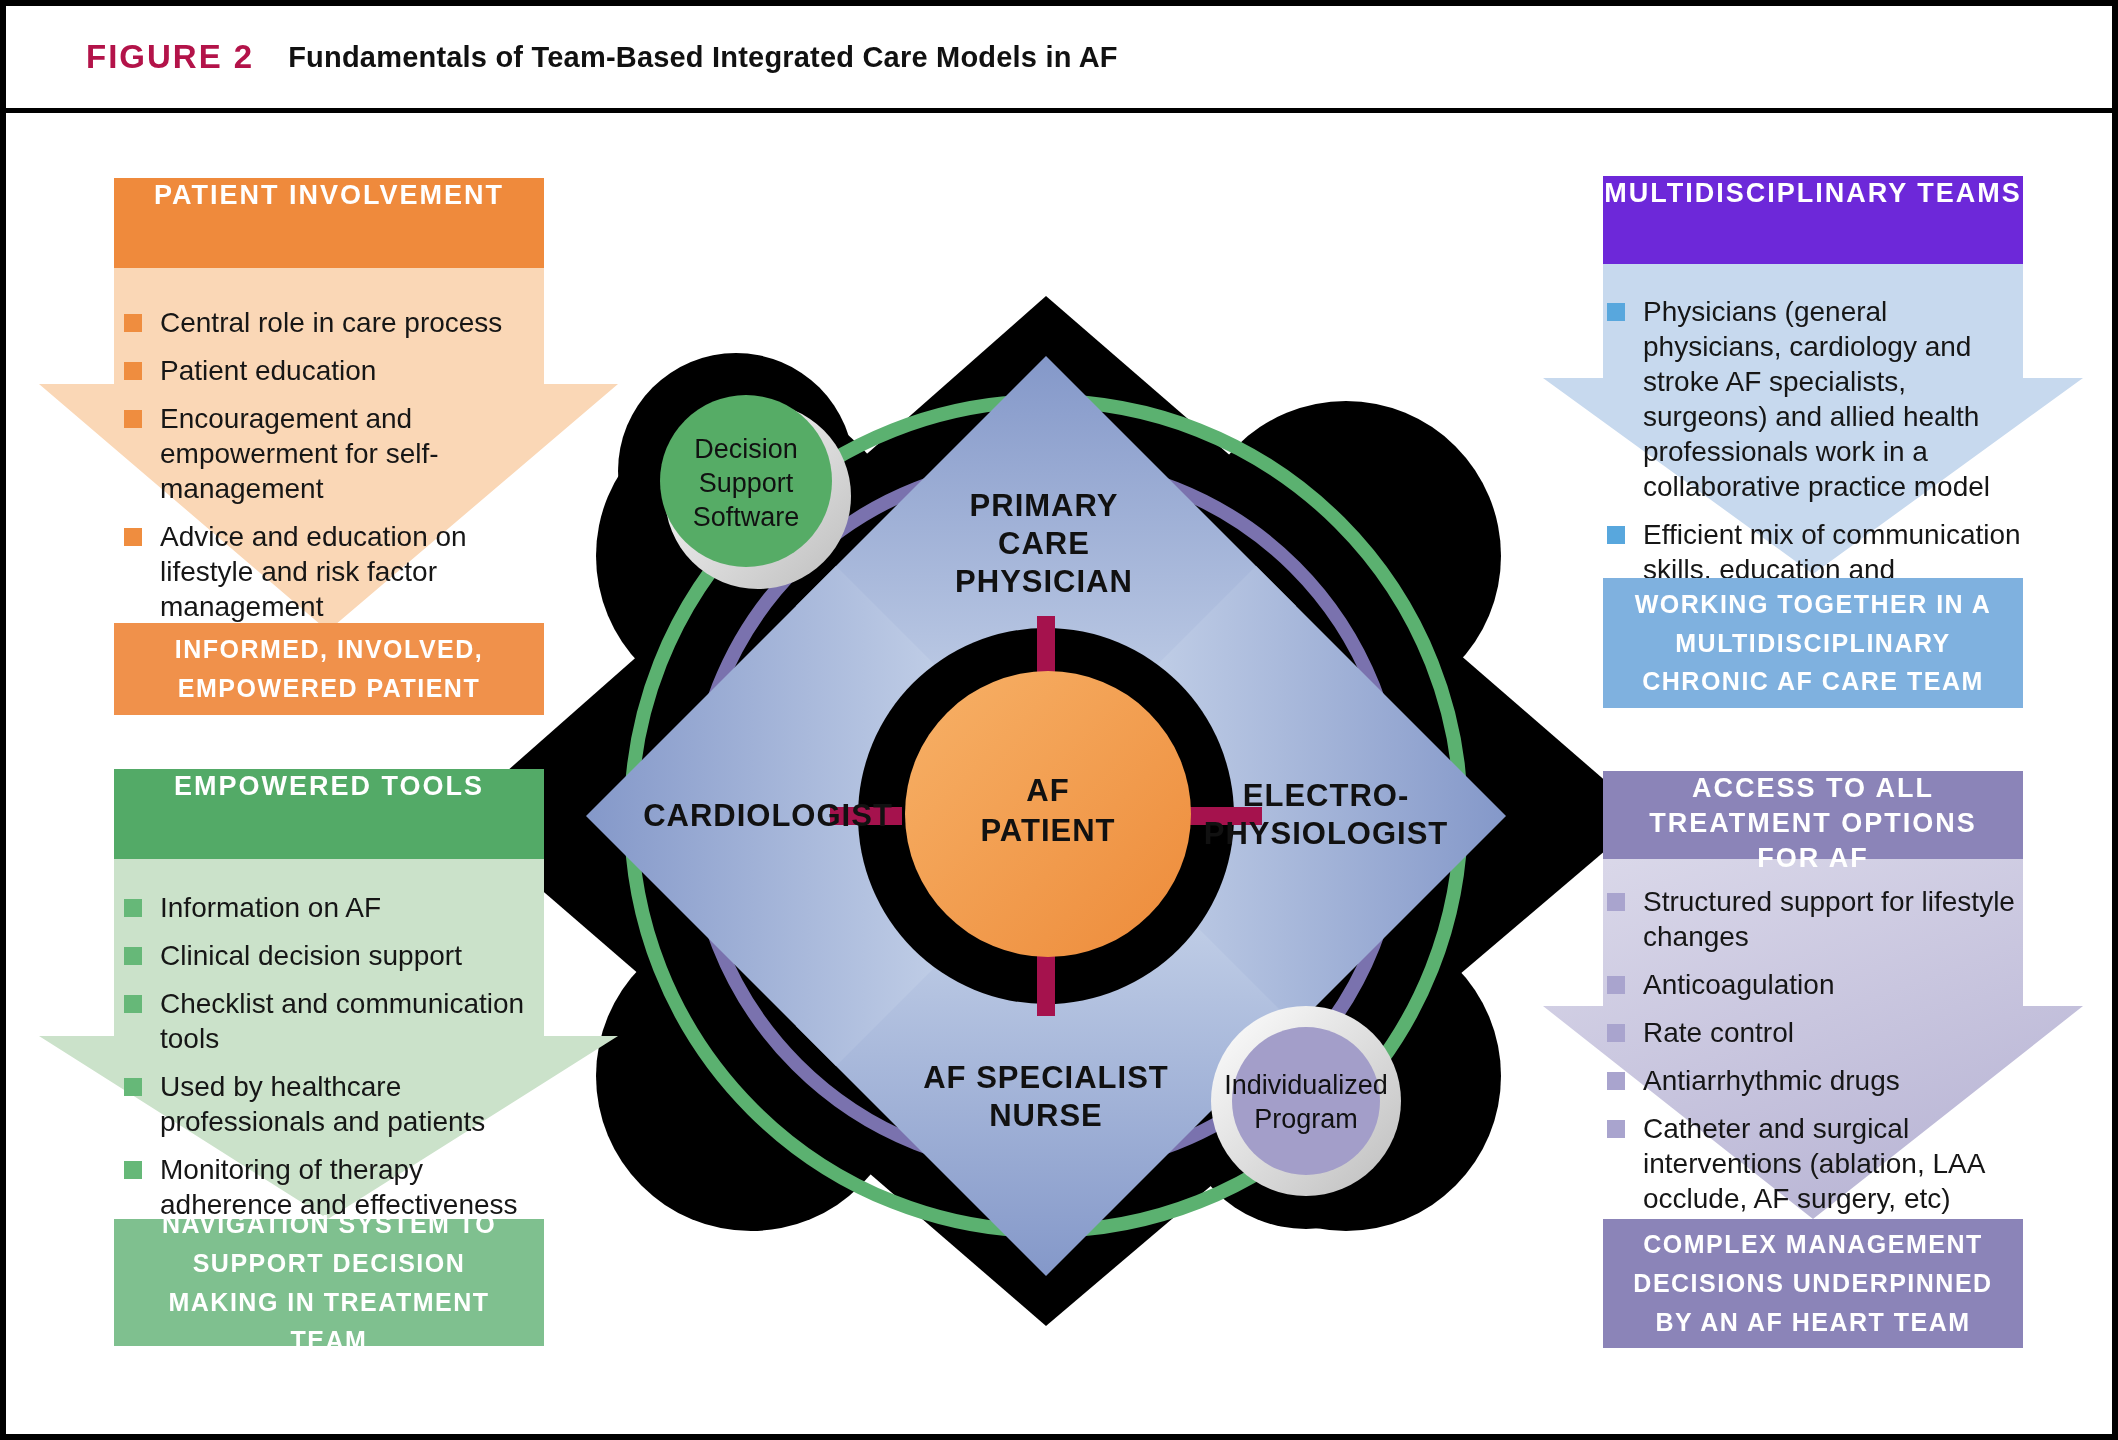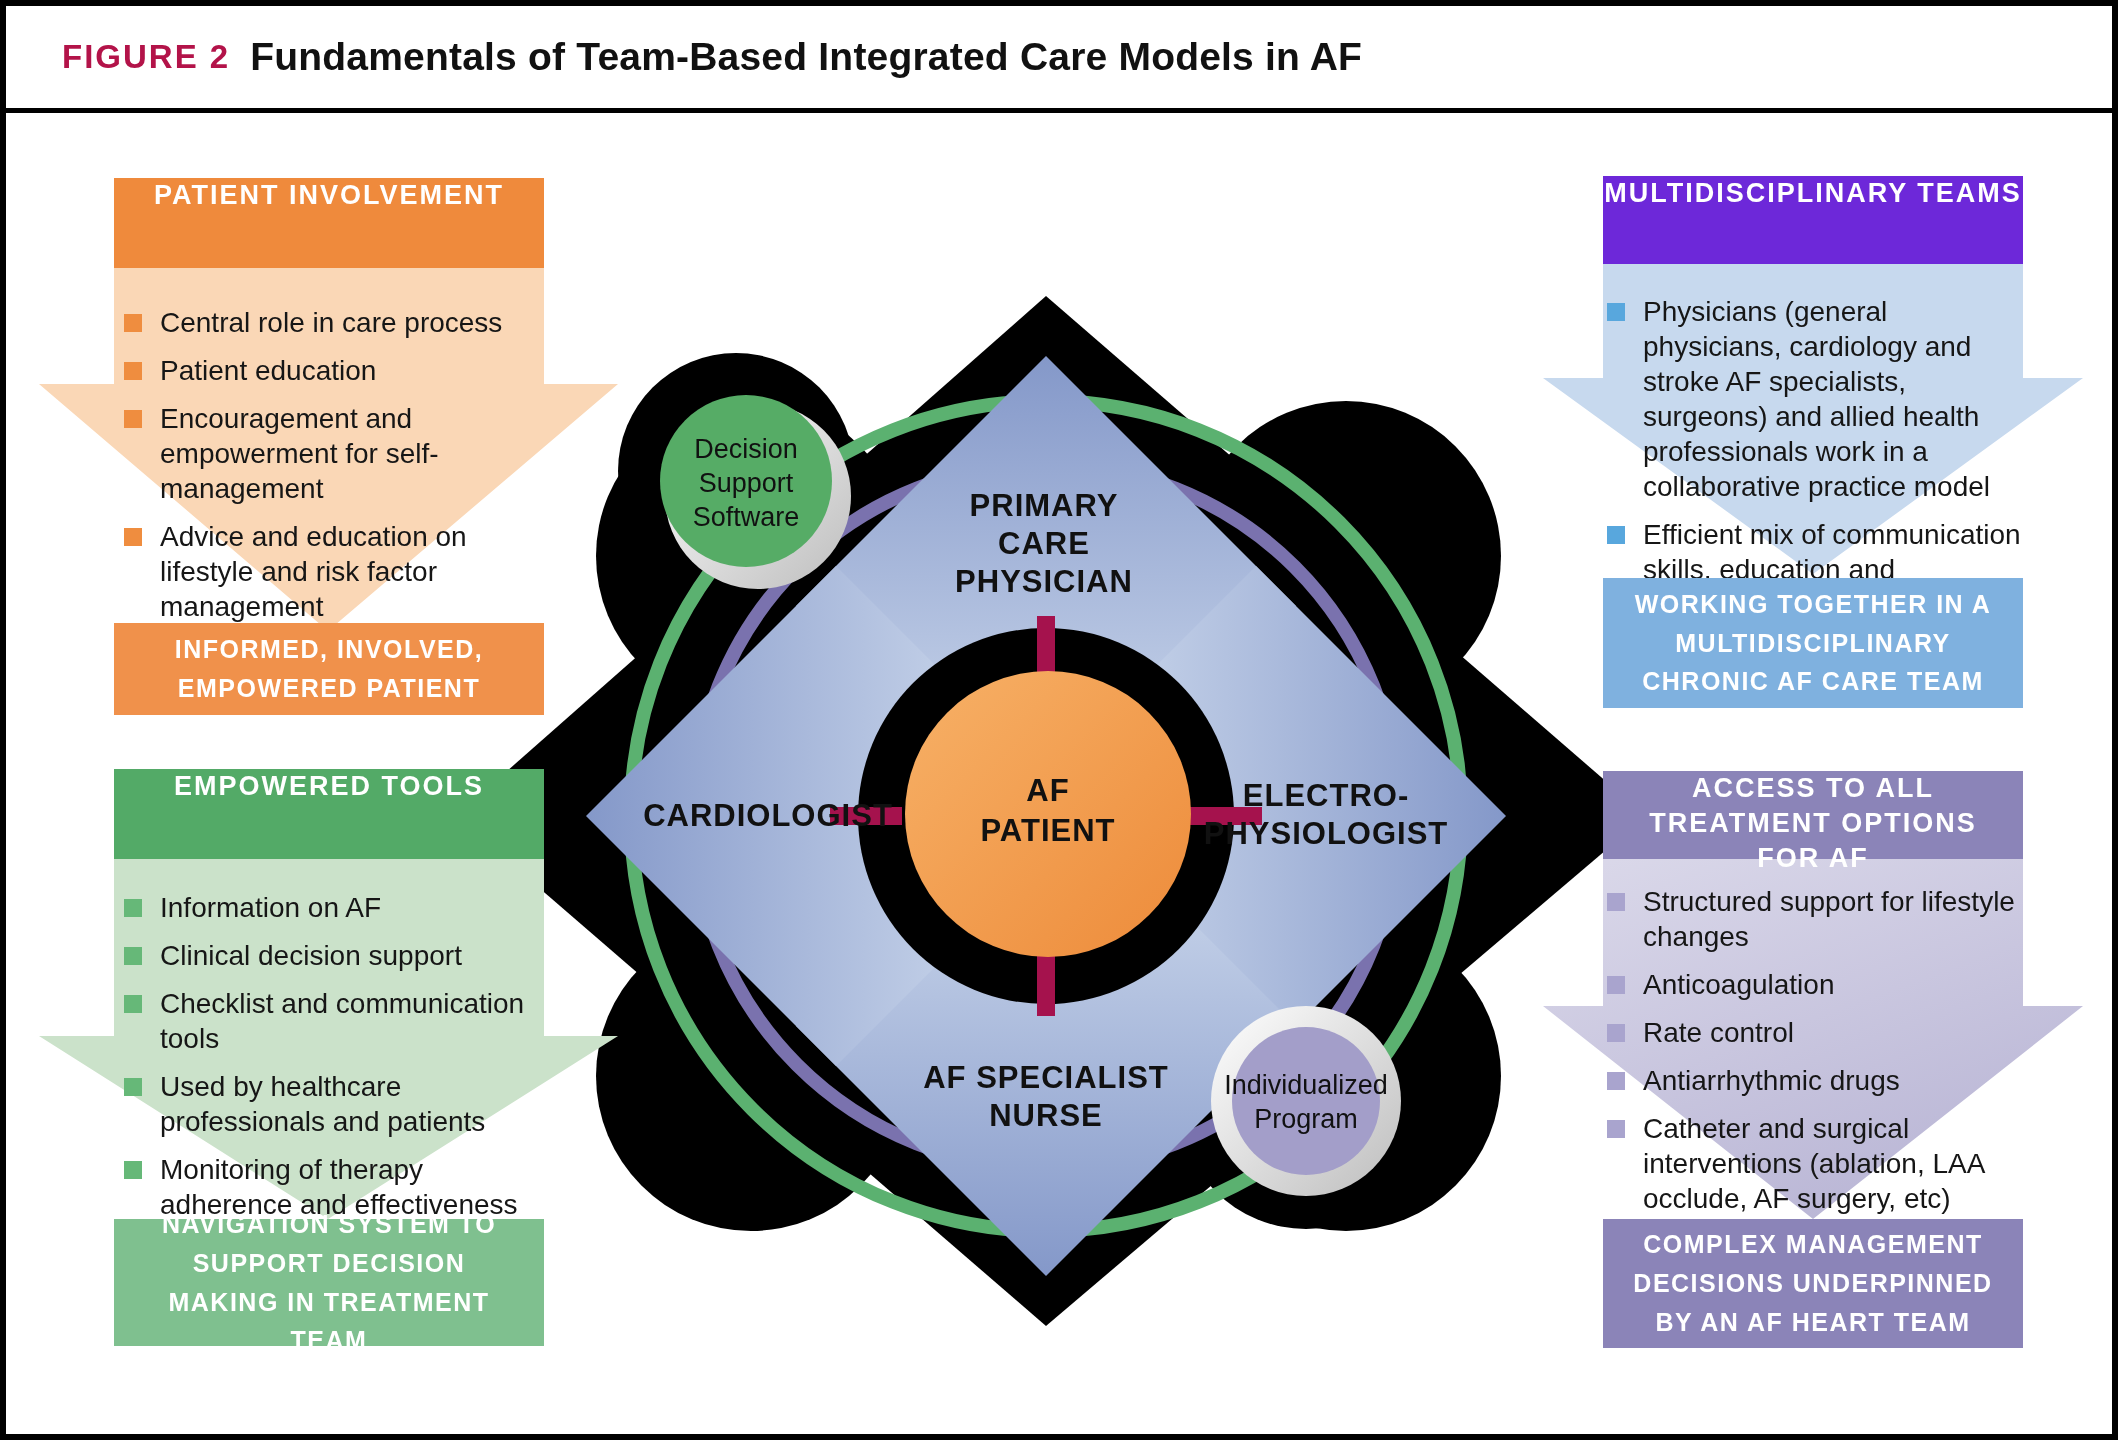--- a/index.html
+++ b/index.html
@@ -2,23 +2,23 @@
 <html><head>
 <meta charset="utf-8">
 <style>
   html,body{margin:0;padding:0;background:#fff;}
   .page{position:relative;width:2118px;height:1440px;box-sizing:border-box;
         border:6px solid #000;background:#fff;overflow:hidden;
         font-family:"Liberation Sans","DejaVu Sans",sans-serif;}
   
   .title-bar{position:absolute;left:0;top:0;width:100%;height:107px;
              border-bottom:5px solid #000;display:flex;align-items:center;
-             padding-left:56px;box-sizing:border-box;gap:20px;background:#fff;}
+             padding-left:80px;box-sizing:border-box;gap:34px;background:#fff;}
   .figure-label{color:#b31349;font-weight:bold;font-size:33px;letter-spacing:2px;}
-  .figure-title{color:#111;font-weight:bold;font-size:39px;letter-spacing:.2px;}
+  .figure-title{color:#111;font-weight:bold;font-size:29px;letter-spacing:.2px;}
   
   .hdr{position:absolute;display:flex;align-items:flex-start;justify-content:center;
        text-align:center;color:#fff;font-weight:bold;font-size:27px;
        letter-spacing:2px;line-height:1.3;}
   .outcome{position:absolute;display:flex;align-items:center;justify-content:center;
        text-align:center;color:#fff;font-weight:bold;font-size:25px;
        letter-spacing:1.5px;line-height:1.55;padding:0 30px;box-sizing:border-box;}
   .arrow-body{position:absolute;}
   ul.blist{position:absolute;list-style:none;margin:0;padding:0;
            font-size:28px;color:#161616;}

